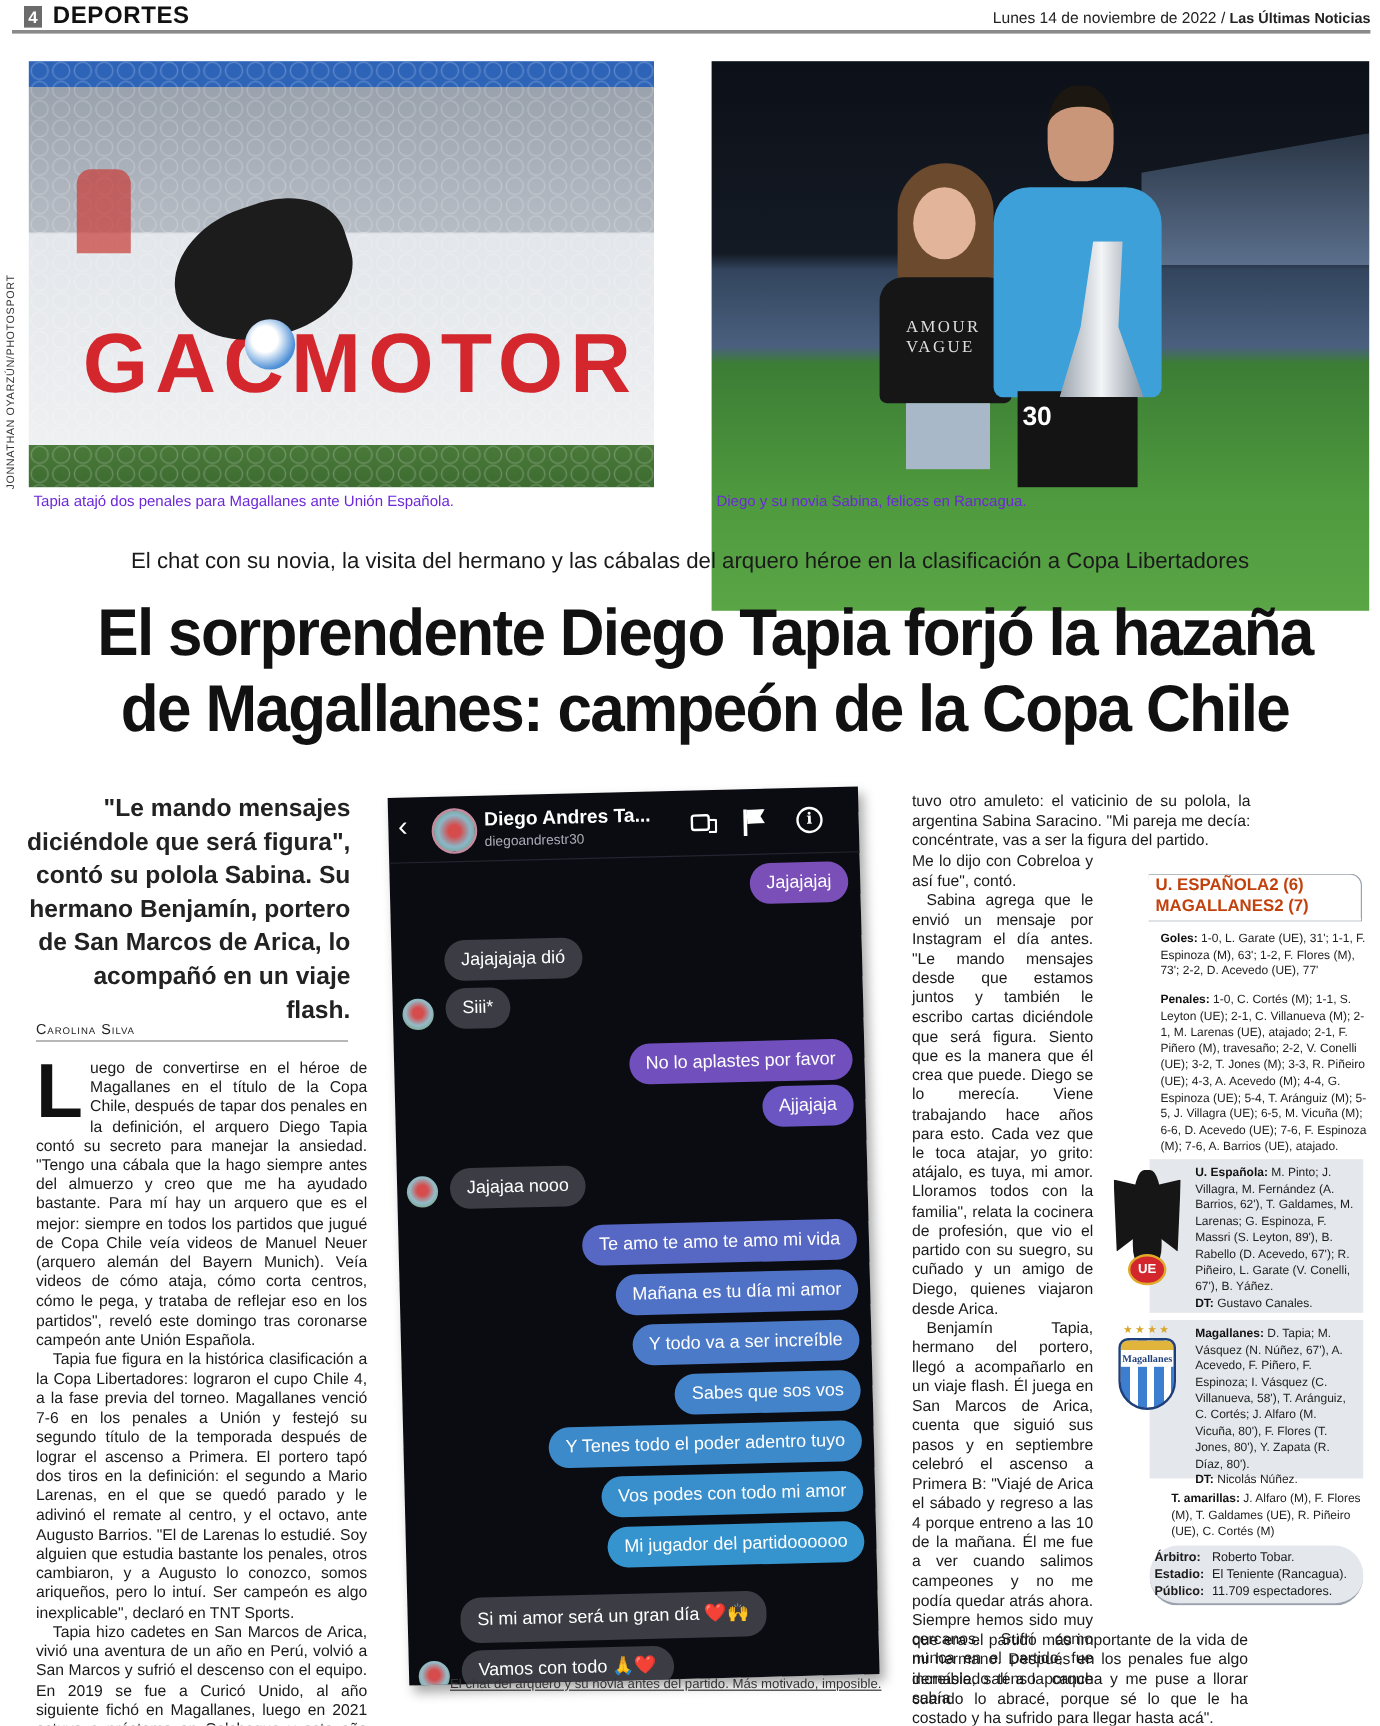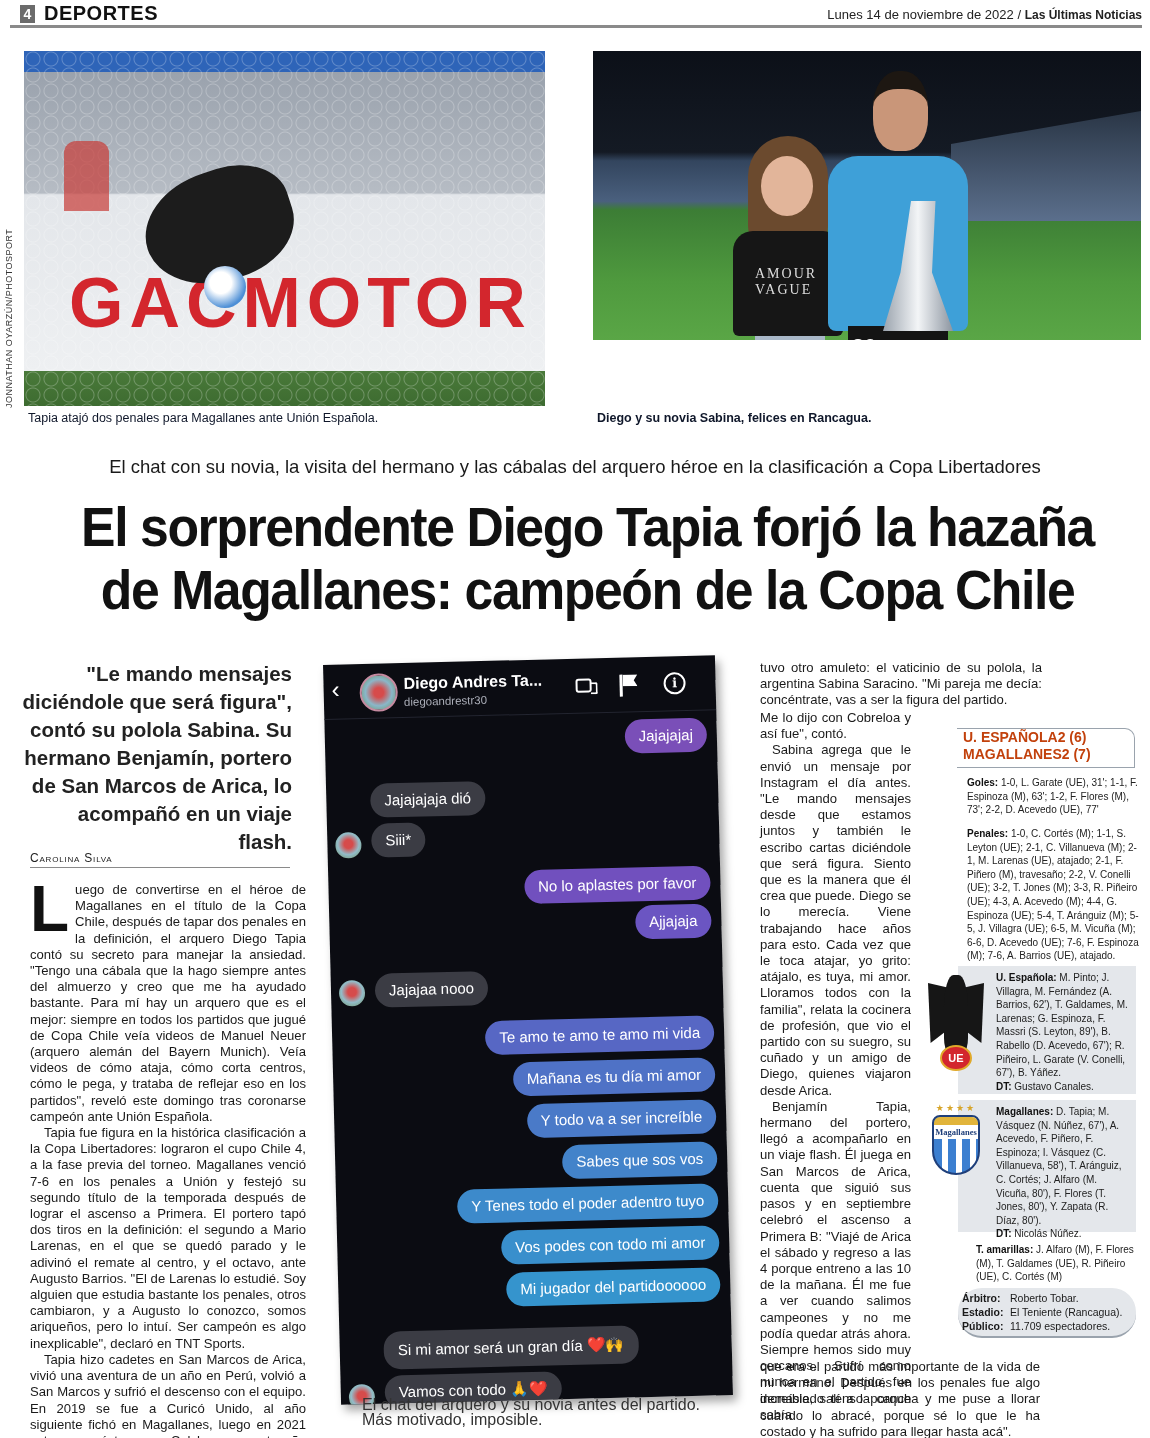--- a/index.html
+++ b/index.html
@@ -20,40 +20,40 @@
     background:
       linear-gradient(180deg, #2e64b8 0%, #2e64b8 6%, #9aa2ad 6%, #b6bcc4 40%, #e3e6ea 40.5%, #eef0f2 90%, #4a7a3a 90%, #3d6b30 100%); }
   .photo1 .net { position: absolute; inset: 0;
     background-image: radial-gradient(circle, transparent 6px, rgba(255,255,255,0.35) 7px, transparent 8px);
     background-size: 18px 16px; opacity: 0.7; }
   .photo1 .adtext { position: absolute; left: 45px; top: 212px; font-size: 70px; font-weight: bold; color: #d3262d; letter-spacing: 6px; font-family: "Liberation Sans", sans-serif; }
   .photo1 .keeper { position: absolute; left: 120px; top: 120px; width: 150px; height: 110px; background: #1c1c1c; border-radius: 50% 40% 45% 50%; transform: rotate(-18deg); }
   .photo1 .ball { position: absolute; left: 180px; top: 215px; width: 42px; height: 42px; border-radius: 50%; background: radial-gradient(circle at 40% 40%, #ffffff 30%, #4d8fd6 70%); }
   .photo1 .steward { position: absolute; left: 40px; top: 90px; width: 45px; height: 70px; background: #c73a36; border-radius: 12px 12px 0 0; opacity: 0.7; }
 
-  .photo2 { left: 593px; top: 51px; width: 548px; height: 289px;
+  .photo2 { left: 593px; top: 51px; width: 548px; height: 458px;
     background: linear-gradient(180deg, #0c1018 0%, #141a24 35%, #33455e 38%, #4a607e 52%, #3c7d35 55%, #4f9a3e 80%, #5aa646 100%); }
   .photo2 .stand { position: absolute; right: 0; top: 60px; width: 190px; height: 110px; background: linear-gradient(180deg,#2a3646,#5b6f8c); clip-path: polygon(0 30%, 100% 0, 100% 100%, 0 100%); }
   .photo2 .woman { position: absolute; left: 140px; top: 85px; width: 110px; height: 270px; }
   .photo2 .woman .hair { position: absolute; left: 15px; top: 0; width: 80px; height: 110px; border-radius: 40px 40px 20px 20px; background: #6b4a2e; }
   .photo2 .woman .face { position: absolute; left: 28px; top: 20px; width: 52px; height: 60px; border-radius: 50%; background: #e2b59a; }
   .photo2 .woman .sweater { position: absolute; left: 0; top: 95px; width: 110px; height: 105px; background: #161616; border-radius: 20px 20px 6px 6px; }
   .photo2 .woman .sweater span { position: absolute; left: 22px; top: 35px; color: #ddd; font-size: 14px; font-family: "Liberation Serif", serif; letter-spacing: 2px; }
   .photo2 .woman .shorts { position: absolute; left: 22px; top: 200px; width: 70px; height: 55px; background: #a9b8c8; }
   .photo2 .man { position: absolute; left: 235px; top: 20px; width: 140px; height: 335px; }
   .photo2 .man .head { position: absolute; left: 45px; top: 0; width: 55px; height: 80px; border-radius: 45% 45% 40% 40%; background: #c99679; border-top: 18px solid #1d1712; }
   .photo2 .man .shirt { position: absolute; left: 0; top: 85px; width: 140px; height: 175px; background: #3ea0d8; border-radius: 30px 30px 8px 8px; }
   .photo2 .man .pants { position: absolute; left: 20px; top: 255px; width: 100px; height: 80px; background: #141414; }
   .photo2 .man .pants span { position: absolute; left: 4px; top: 8px; color: #fff; font-weight: bold; font-size: 22px; }
   .photo2 .trophy { position: absolute; left: 290px; top: 150px; width: 70px; height: 130px; background: linear-gradient(90deg,#9aa3ad,#f3f5f7,#8c95a0); clip-path: polygon(40% 0, 75% 0, 70% 55%, 100% 100%, 0 100%, 25% 55%); }
 
   .credit { position: absolute; left: 4px; top: 408px; transform: rotate(-90deg); transform-origin: left top; font-size: 9px; color: #333; letter-spacing: 0.5px; white-space: nowrap; }
-  .caption { position: absolute; font-size: 12.5px; color: #0f172a; font-family: "Liberation Sans Narrow", "Liberation Sans", sans-serif; }
+  .caption { position: absolute; font-size: 12.5px; color: #6d28d9; font-family: "Liberation Sans Narrow", "Liberation Sans", sans-serif; }
   .cap1 { left: 28px; top: 411px; }
-  .cap2 { left: 597px; top: 411px; font-weight: bold; }
+  .cap2 { left: 597px; top: 411px; }
 
   
   .kicker { position: absolute; left: 0; top: 456px; width: 1150px; text-align: center; font-size: 18.5px; color: #1a1a1a; }
   .headline { position: absolute; left: 0; top: 496px; width: 1175px; text-align: center; font-size: 55px; line-height: 63px; font-weight: bold; color: #111; letter-spacing: -1.5px; transform: scaleX(0.94); transform-origin: center top; }
 
   
   .pullquote { position: absolute; left: 20px; top: 660px; width: 272px; text-align: right; font-size: 20.5px; line-height: 28px; font-weight: bold; color: #222; }
   .byline { position: absolute; left: 30px; top: 851px; width: 260px; font-size: 12px; letter-spacing: 0.8px; color: #222; font-variant: small-caps; border-bottom: 1.5px solid #8a8a8a; padding-bottom: 2px; }
   .body-text { font-size: 13.1px; line-height: 16.2px; color: #1a1a1a; text-align: justify; hyphens: manual; }
   .col1 { position: absolute; left: 30px; top: 882px; width: 276px; }
@@ -74,21 +74,21 @@
   .flag-icon { position: absolute; left: 296px; top: 17px; width: 18px; height: 22px; }
   .flag-icon::before { content: ""; position: absolute; left: 0; top: 0; width: 3px; height: 22px; background: #fff; }
   .flag-icon::after { content: ""; position: absolute; left: 3px; top: 0; width: 15px; height: 12px; background: #fff; clip-path: polygon(0 0, 100% 0, 75% 50%, 100% 100%, 0 100%); }
   .info-icon { position: absolute; left: 340px; top: 16px; width: 22px; height: 22px; border-radius: 50%; border: 2px solid #fff; color: #fff; font-size: 13px; font-weight: bold; font-family: "DejaVu Serif", serif; text-align: center; line-height: 18px; }
 
   .bubble { position: absolute; color: #fff; font-size: 15px; padding: 0 14px; height: 34px; line-height: 34px; border-radius: 17px; white-space: nowrap; }
   .bubble.in { background: #3b3c44; }
   .bubble.out { right: 10px; }
   .avatar-sm { position: absolute; left: 8px; width: 26px; height: 26px; border-radius: 50%; background: radial-gradient(circle at 50% 45%, #d64b4b 22%, #93bcc9 55%, #6b8f5a 100%); }
 
-  .chat-caption { position: absolute; left: 362px; top: 1397px; width: 370px; font-size: 16px; line-height: 15px; color: #333; }
+  .chat-caption { position: absolute; left: 375px; top: 1397px; width: 370px; font-size: 11px; line-height: 15px; color: #333; text-decoration: underline; }
 
   
   .col3a { position: absolute; left: 760px; top: 660px; width: 282px; }
   .col3b { position: absolute; left: 760px; top: 710px; width: 151px; }
   .col3b p { text-indent: 12px; }
   .col3b p.noind { text-indent: 0; }
   .col3c { position: absolute; left: 760px; top: 1359px; width: 280px; }
 
   
   .score { position: absolute; left: 957px; top: 728px; width: 178px; height: 40px; border: 1.5px solid #9aa3ad; border-left: none; border-radius: 0 10px 0 0; background: #fff; }

